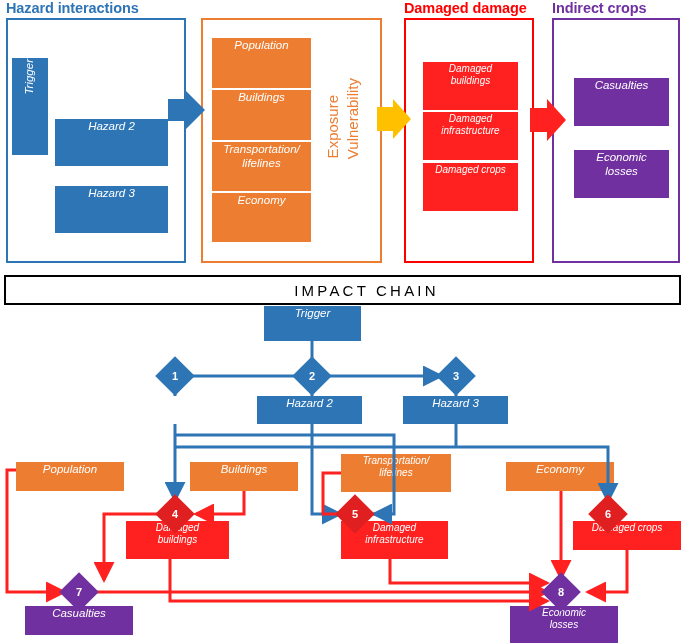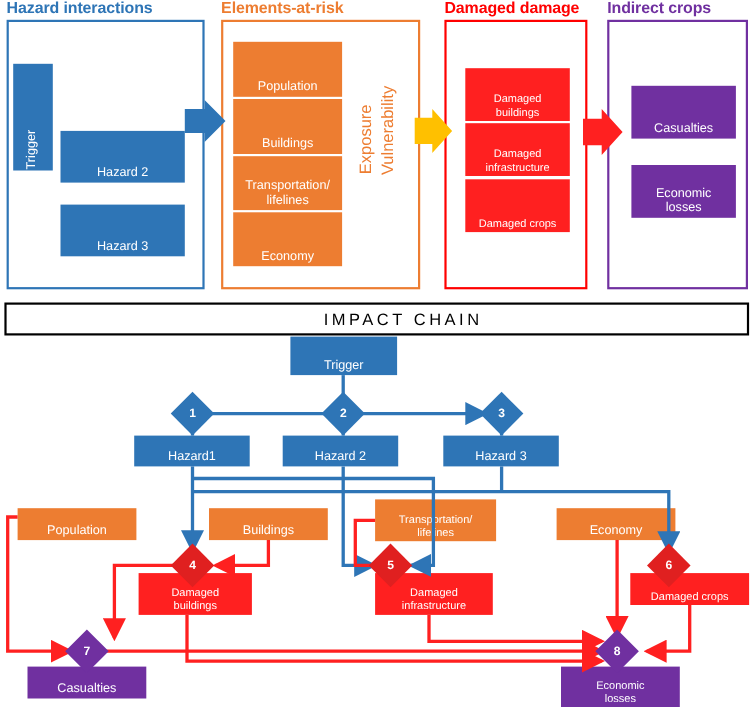--- a/index.html
+++ b/index.html
@@ -19,27 +19,28 @@
     letter-spacing: -0.1px;
   }
   .panel {
     position: absolute;
     background: #ffffff;
     border: 2.5px solid #000;
   }
   .node {
     position: absolute;
     display: flex;
-    align-items: flex-end;
+    align-items: flex-start;
     justify-content: center;
     text-align: center;
     color: #ffffff;
     font-size: 11.5px;
     line-height: 1.18;
     padding: 1px 2px;
+    font-style: italic;
   }
   .node.small { font-size: 10px; }
   .vertical-text {
     position: absolute;
     writing-mode: vertical-rl;
     transform: rotate(180deg);
     color: #ED7D31;
     font-size: 15px;
     font-weight: 400;
     white-space: nowrap;
@@ -82,21 +83,20 @@
   <div class="node" style="left:12px; top:58px; width:36px; height:97px; background:#2E75B6;">
     <span class="vtxt" style="writing-mode:vertical-rl; transform:rotate(180deg);">Trigger</span>
   </div>
   <div class="node" style="left:55px; top:119px; width:113px; height:47px; background:#2E75B6;">
     <span>Hazard 2</span>
   </div>
   <div class="node" style="left:55px; top:186px; width:113px; height:47px; background:#2E75B6;">
     <span>Hazard 3</span>
   </div>
 
-  <div class="panel-title" style="left:201px; top:0px; color:#ED7D31;">Elements-at-risk</div>
   <div class="panel" style="left:201px; top:18px; width:181px; height:245px; border-color:#ED7D31;"></div>
 
   <div class="node" style="left:212px; top:38px; width:99px; height:50px; background:#ED7D31;">
     <span>Population</span>
   </div>
   <div class="node" style="left:212px; top:90px; width:99px; height:50px; background:#ED7D31;">
     <span>Buildings</span>
   </div>
   <div class="node" style="left:212px; top:142px; width:99px; height:49px; background:#ED7D31; white-space:pre-line;">
     <span style="white-space:pre-line;">Transportation/
@@ -136,23 +136,20 @@
   </div>
 
   <div class="banner" style="left:4px; top:275px; width:677px; height:30px;padding-left:48px;">
     <span>IMPACT CHAIN</span>
   </div>
 
   <div class="node" style="left:264px; top:306px; width:97px; height:35px; background:#2E75B6;">
     <span>Trigger</span>
   </div>
 
-  <div class="node" style="left:122px; top:396px; width:105px; height:28px; background:#2E75B6;">
-    <span>Hazard1</span>
-  </div>
   <div class="node" style="left:257px; top:396px; width:105px; height:28px; background:#2E75B6;">
     <span>Hazard 2</span>
   </div>
   <div class="node" style="left:403px; top:396px; width:105px; height:28px; background:#2E75B6;">
     <span>Hazard 3</span>
   </div>
 
   <div class="node" style="left:16px; top:462px; width:108px; height:29px; background:#ED7D31;">
     <span>Population</span>
   </div>

